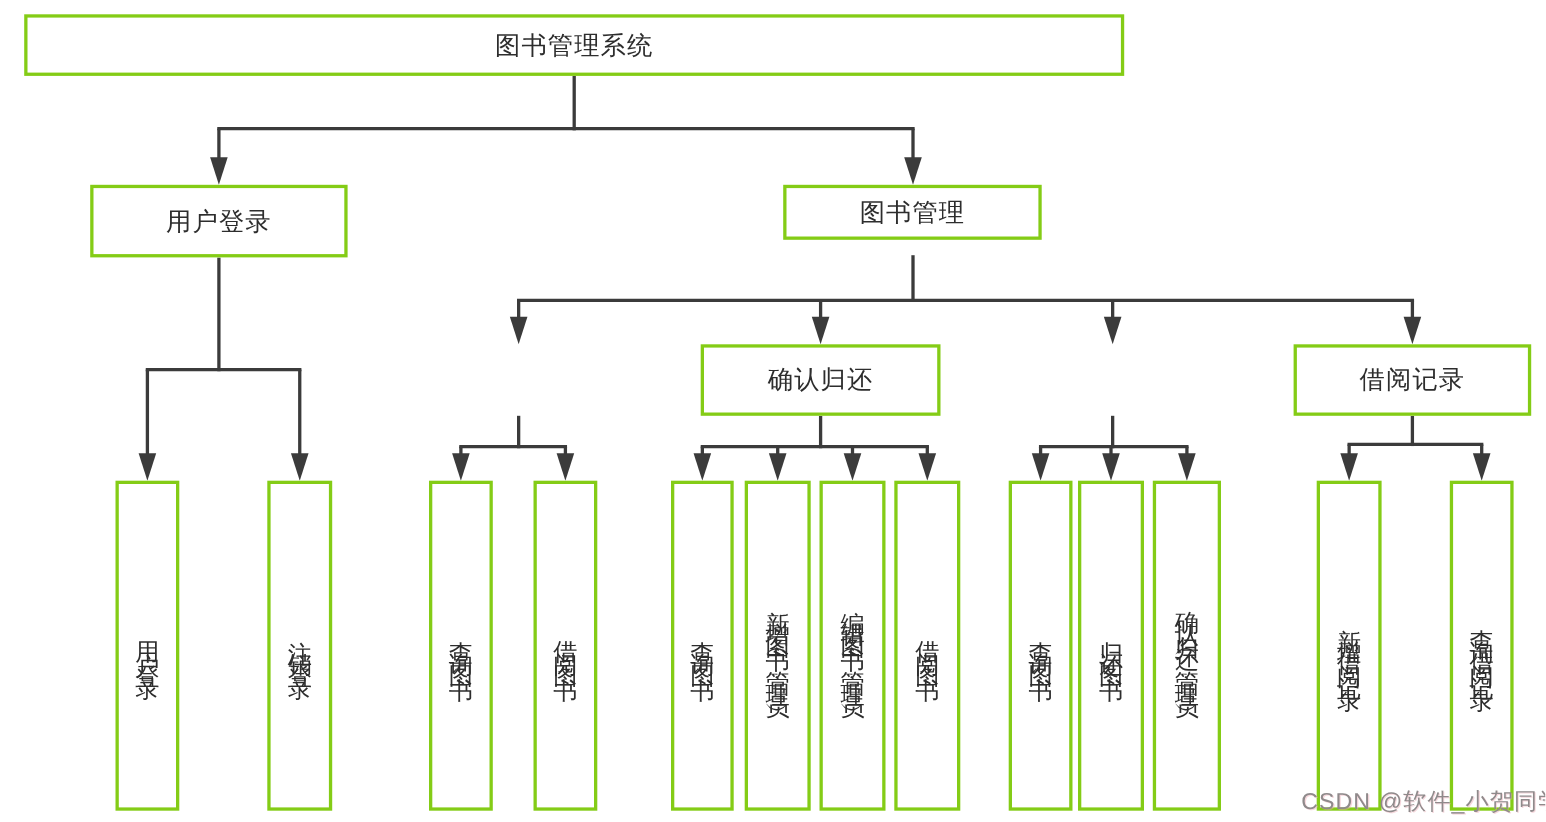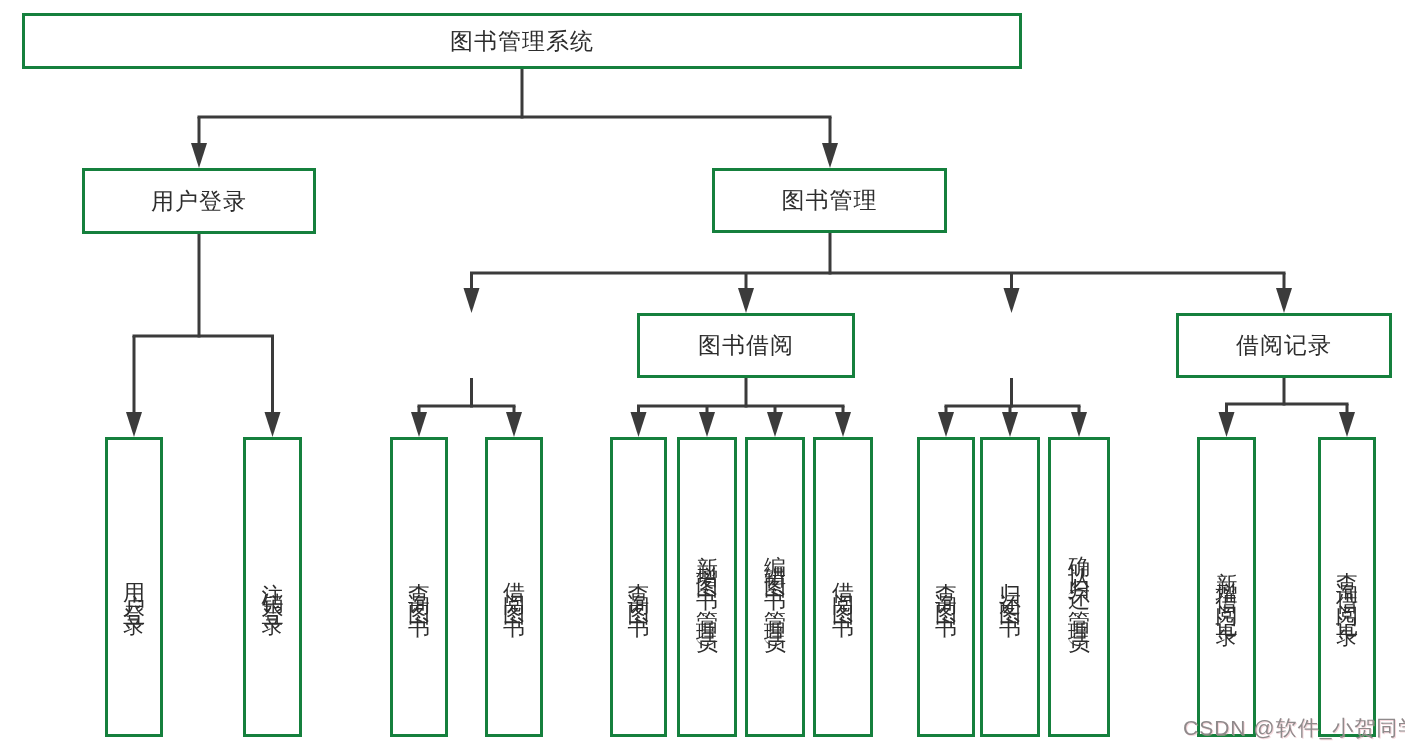--- a/index.html
+++ b/index.html
@@ -12,21 +12,21 @@
     overflow: hidden;
   }
   #connectors {
     position: absolute;
     left: 0; top: 0;
     width: 1405px; height: 747px;
   }
   .box {
     position: absolute;
     box-sizing: border-box;
-    border: 3px solid #15803d;
+    border: 3px solid #84cc16;
     background: #ffffff;
     display: flex;
     align-items: center;
     justify-content: center;
     color: #2d2d2d;
     text-align: center;
   }
   .h-label { font-size: 23px; letter-spacing: 1px; }
   .leaf {
     writing-mode: vertical-rl;
@@ -34,21 +34,21 @@
     font-size: 22px;
     letter-spacing: 11px;
     line-height: 1;
     top: 437px;
     height: 300px;
   }
   
   .b-root   { left: 22px;   top: 13px;  width: 1000px; height: 56px; }
   
   .b-login  { left: 82px;   top: 168px; width: 234px;  height: 66px; }
-  .b-mgmt   { left: 712px;  top: 168px; width: 235px;  height: 65px; }
+  .b-mgmt   { left: 712px;  top: 168px; width: 235px;  height: 50px; }
   
   .b-newrec { left: 363px;  top: 313px; width: 217px;  height: 65px; }
   .b-borrow { left: 637px;  top: 313px; width: 218px;  height: 65px; }
   .b-current{ left: 902px;  top: 313px; width: 219px;  height: 65px; }
   .b-record { left: 1176px; top: 313px; width: 216px;  height: 65px; text-align: right; }
   
   .l-1  { left: 105px;  width: 58px; }
   .l-2  { left: 243px;  width: 59px; }
   .l-3  { left: 390px;  width: 58px; }
   .l-4  { left: 485px;  width: 58px; }
@@ -154,21 +154,21 @@
       <polygon points="1218.5,412 1234.5,412 1226.5,437"></polygon>
       <polygon points="1339,412 1355,412 1347,437"></polygon>
     </g>
   </svg>
 
   <div class="box b-root h-label">图书管理系统</div>
 
   <div class="box b-login h-label">用户登录</div>
   <div class="box b-mgmt h-label">图书管理</div>
 
-  <div class="box b-borrow h-label">图书借阅</div>
+  <div class="box b-borrow h-label">确认归还</div>
   <div class="box b-record h-label">借阅记录</div>
 
   <div class="box leaf l-1">用户登录</div>
   <div class="box leaf l-2">注销登录</div>
 
   <div class="box leaf l-3">查询图书</div>
   <div class="box leaf l-4">借阅图书</div>
 
   <div class="box leaf l-5">查询图书</div>
   <div class="box leaf l-6">新增图书（管理员）</div>

